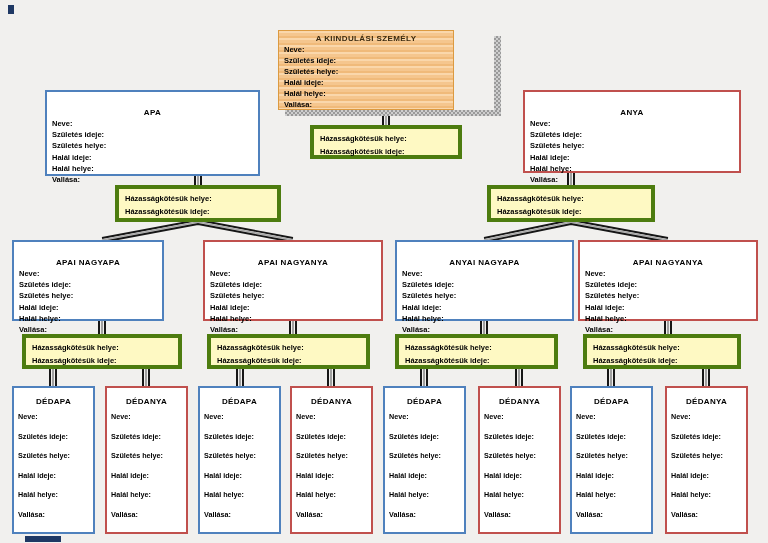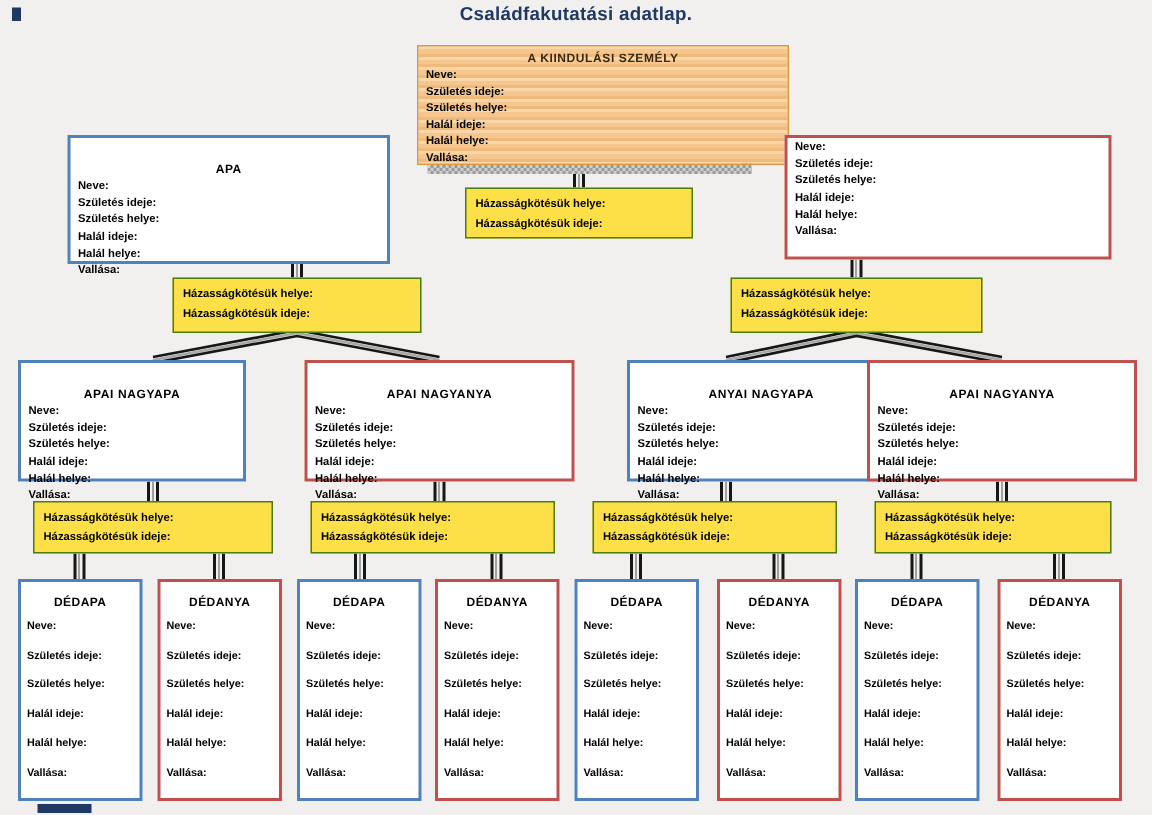--- a/index.html
+++ b/index.html
@@ -21,21 +21,21 @@
 
   
   .root{position:absolute;border:1px solid #DC9A40;
     background:repeating-linear-gradient(180deg,#fad7ab 0 2px,#f5c68e 2px 5px,#f0ba7a 5px 7px);}
   .root .ttl{color:#3a2a10;padding-top:3px;}
   .root .fld{line-height:11px;}
   .shadow{position:absolute;
     background:repeating-conic-gradient(#9a9a9a 0% 25%,#cfcfcf 0% 50%) 0 0/4px 4px;}
 
   
-  .mbox{position:absolute;background:#fde047;border:1px solid #4d7c0f;
+  .mbox{position:absolute;background:#fef9c3;border:4px solid #4d7c0f;
     padding:4px 0 0 6px;}
   .mline{font-weight:bold;font-size:7.5px;line-height:12.5px;color:#000;white-space:nowrap;}
 
   
   .gg .ttl{padding-top:9px;letter-spacing:.3px;}
   .gg .fld{font-size:7.2px;line-height:19.5px;padding-left:4px;padding-top:4px;}
   .gg .flds .fld{padding-top:0;}
 
   
   .vline{position:absolute;width:8px;border-left:2px solid #161616;border-right:2px solid #161616;
@@ -48,21 +48,20 @@
   .mark{position:absolute;background:#1F3864;}
 </style>
 </head>
 <body>
 
 <div id="stage">
 
   <div class="mark" style="left:8px;top:5px;width:6px;height:9px;"></div>
   <div class="mark" style="left:25px;top:536px;width:36px;height:6px;"></div>
 
-  <div class="page-title">Családfakutatási adatlap.</div>
 
   <svg class="conn" width="768" height="543" viewBox="0 0 768 543">
     <path class="c-dark" d="M102,238 L198,220 L293,238"></path>
     <path class="c-gray" d="M102,240 L198,222 L293,240"></path>
     <path class="c-dark" d="M102,242 L198,224 L293,242"></path>
     <path class="c-dark" d="M484,238 L571,220 L668,238"></path>
     <path class="c-gray" d="M484,240 L571,222 L668,240"></path>
     <path class="c-dark" d="M484,242 L571,224 L668,242"></path>
   </svg>
 
@@ -78,21 +77,21 @@
   <div class="vline" style="left:236px;top:369px;height:17px;"></div>
   <div class="vline" style="left:327px;top:369px;height:17px;"></div>
   <div class="vline" style="left:420px;top:369px;height:17px;"></div>
   <div class="vline" style="left:515px;top:369px;height:17px;"></div>
   <div class="vline" style="left:607px;top:369px;height:17px;"></div>
   <div class="vline" style="left:702px;top:369px;height:17px;"></div>
 
   <div class="shadow" style="left:494px;top:36px;width:7px;height:80px;"></div>
   <div class="shadow" style="left:285px;top:110px;width:216px;height:6px;"></div>
 
-  <div class="root" style="left:278px;top:30px;width:248px;height:80px;">
+  <div class="root" style="left:278px;top:30px;width:176px;height:80px;">
     <div class="ttl">A KIINDULÁSI SZEMÉLY</div>
     <div class="flds">
         <div class="fld">Neve:</div>
         <div class="fld">Születés ideje:</div>
         <div class="fld">Születés helye:</div>
         <div class="fld">Halál ideje:</div>
         <div class="fld">Halál helye:</div>
         <div class="fld">Vallása:</div>
       </div>
   </div>
@@ -102,20 +101,21 @@
     <div class="flds">
         <div class="fld">Neve:</div>
         <div class="fld">Születés ideje:</div>
         <div class="fld">Születés helye:</div>
         <div class="fld">Halál ideje:</div>
         <div class="fld">Halál helye:</div>
         <div class="fld">Vallása:</div>
       </div>
   </div>
   <div class="pbox red" style="left:523px;top:90px;width:218px;height:83px;">
+    <div class="ttl">ANYA</div>
     <div class="flds">
         <div class="fld">Neve:</div>
         <div class="fld">Születés ideje:</div>
         <div class="fld">Születés helye:</div>
         <div class="fld">Halál ideje:</div>
         <div class="fld">Halál helye:</div>
         <div class="fld">Vallása:</div>
       </div>
   </div>
 
@@ -153,21 +153,21 @@
     <div class="ttl">APAI NAGYANYA</div>
     <div class="flds">
         <div class="fld">Neve:</div>
         <div class="fld">Születés ideje:</div>
         <div class="fld">Születés helye:</div>
         <div class="fld">Halál ideje:</div>
         <div class="fld">Halál helye:</div>
         <div class="fld">Vallása:</div>
       </div>
   </div>
-  <div class="pbox blue" style="left:418px;top:240px;width:179px;height:81px;">
+  <div class="pbox blue" style="left:395px;top:240px;width:179px;height:81px;">
     <div class="ttl">ANYAI NAGYAPA</div>
     <div class="flds">
         <div class="fld">Neve:</div>
         <div class="fld">Születés ideje:</div>
         <div class="fld">Születés helye:</div>
         <div class="fld">Halál ideje:</div>
         <div class="fld">Halál helye:</div>
         <div class="fld">Vallása:</div>
       </div>
   </div>

